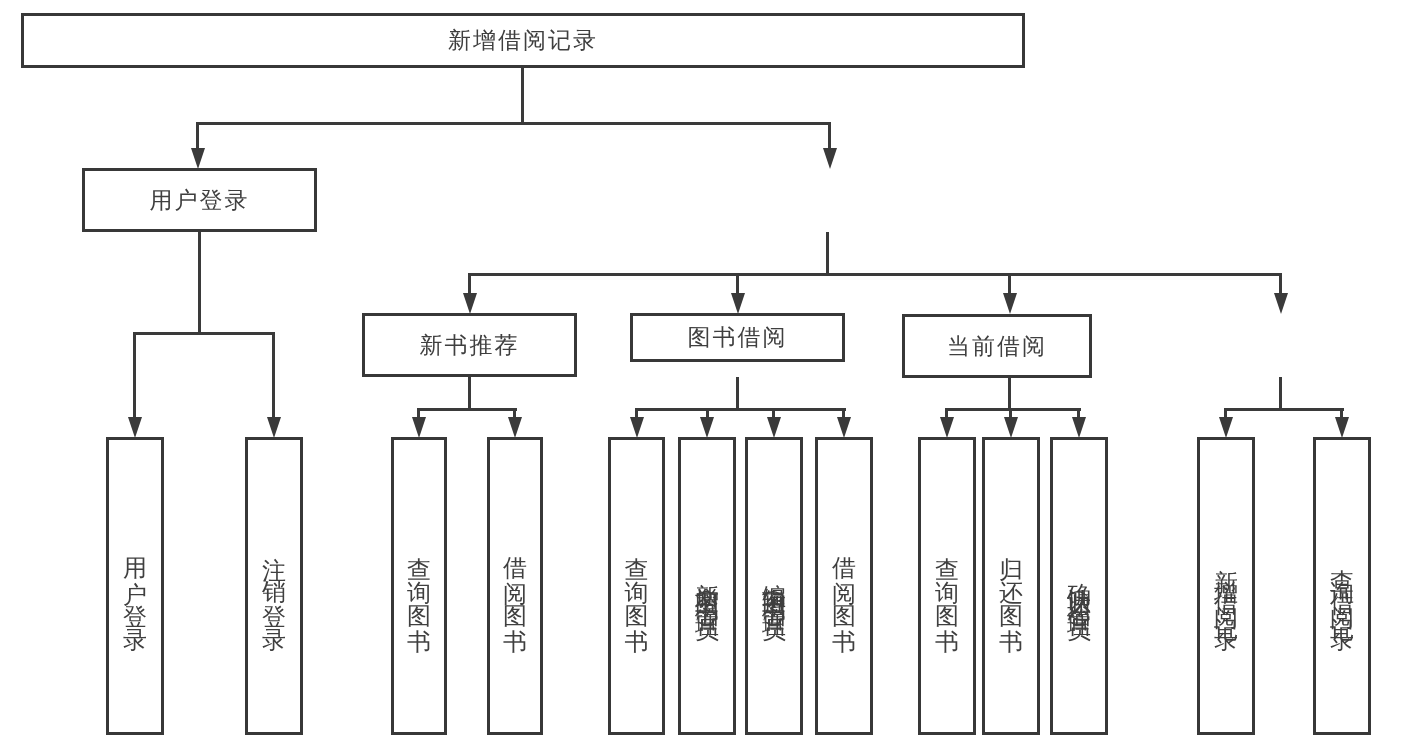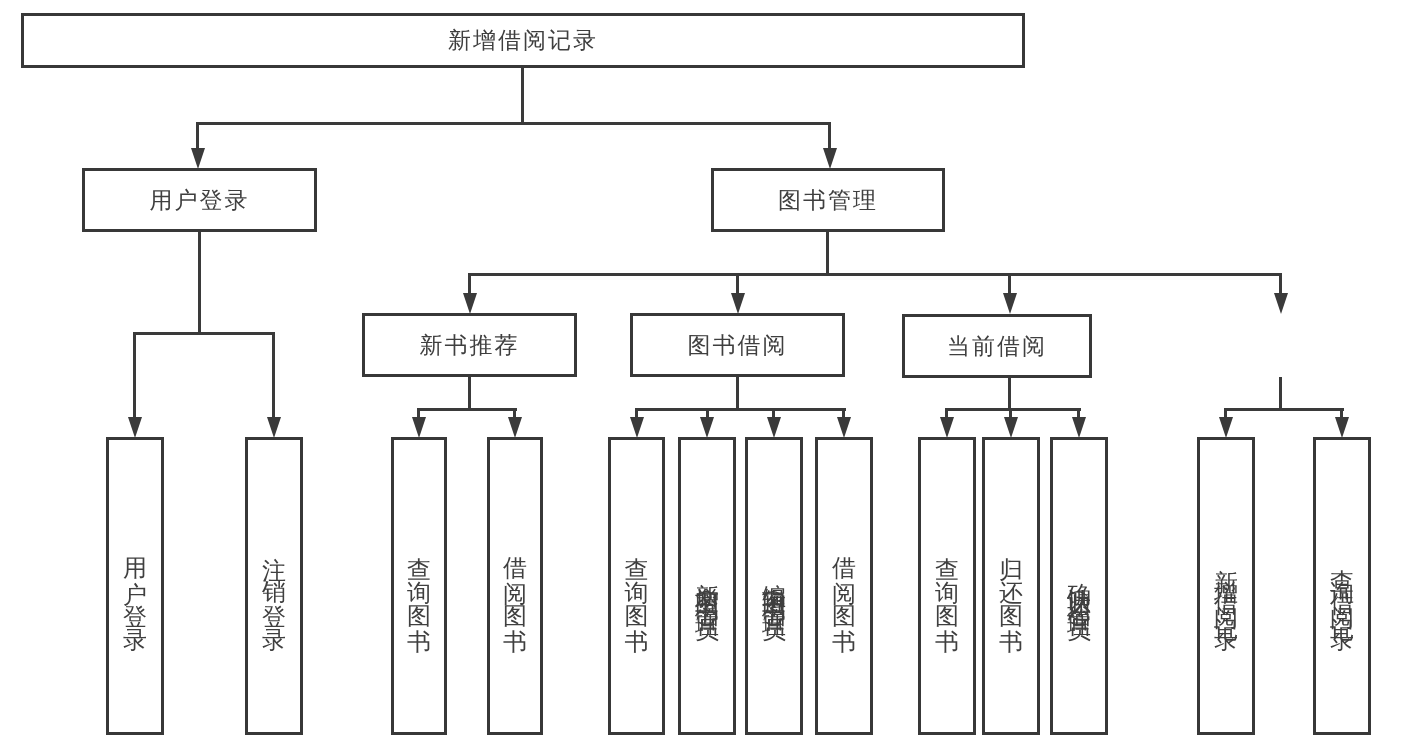--- a/index.html
+++ b/index.html
@@ -45,21 +45,21 @@
   }
   .sp4 { letter-spacing: 24px; }
   .sp6 { letter-spacing: 12px; }
   .sp9 { letter-spacing: 5px;  }
 
   
   .n-root  { left: 21px;   top: 13px;  width: 1004px; height: 55px; }
   .n-ulog  { left: 82px;   top: 168px; width: 235px;  height: 64px; }
   .n-bmgmt { left: 711px;  top: 168px; width: 234px;  height: 64px; }
   .n-newb  { left: 362px;  top: 313px; width: 215px;  height: 64px; }
-  .n-bborr { left: 630px;  top: 313px; width: 215px;  height: 64px; }
+  .n-bborr { left: 630px;  top: 313px; width: 215px;  height: 49px; }
   .n-cborr { left: 902px;  top: 314px; width: 190px;  height: 64px; }
   .n-brec  { left: 1173px; top: 313px; width: 215px;  height: 64px; }
 
   .lf1  { left: 106px;  width: 58px; }
   .lf2  { left: 245px;  width: 58px; }
   .lf3  { left: 391px;  width: 56px; }
   .lf4  { left: 487px;  width: 56px; }
   .lf5  { left: 608px;  width: 57px; }
   .lf6  { left: 678px;  width: 58px; }
   .lf7  { left: 745px;  width: 58px; }
@@ -217,21 +217,20 @@
   <div class="vline v-br"></div>
   <div class="hline h-br"></div>
   <div class="vline v-br1"></div>
   <div class="vline v-br2"></div>
   <div class="arrow a-br1"></div>
   <div class="arrow a-br2"></div>
 
   <div class="node n-root">新增借阅记录</div>
 
   <div class="node n-ulog">用户登录</div>
-  <div class="node n-bmgmt">图书管理</div>
 
   <div class="node n-newb">新书推荐</div>
   <div class="node n-bborr">图书借阅</div>
   <div class="node n-cborr">当前借阅</div>
 
   <div class="leaf sp4 lf1">用户登录</div>
   <div class="leaf sp4 lf2">注销登录</div>
 
   <div class="leaf sp4 lf3">查询图书</div>
   <div class="leaf sp4 lf4">借阅图书</div>

